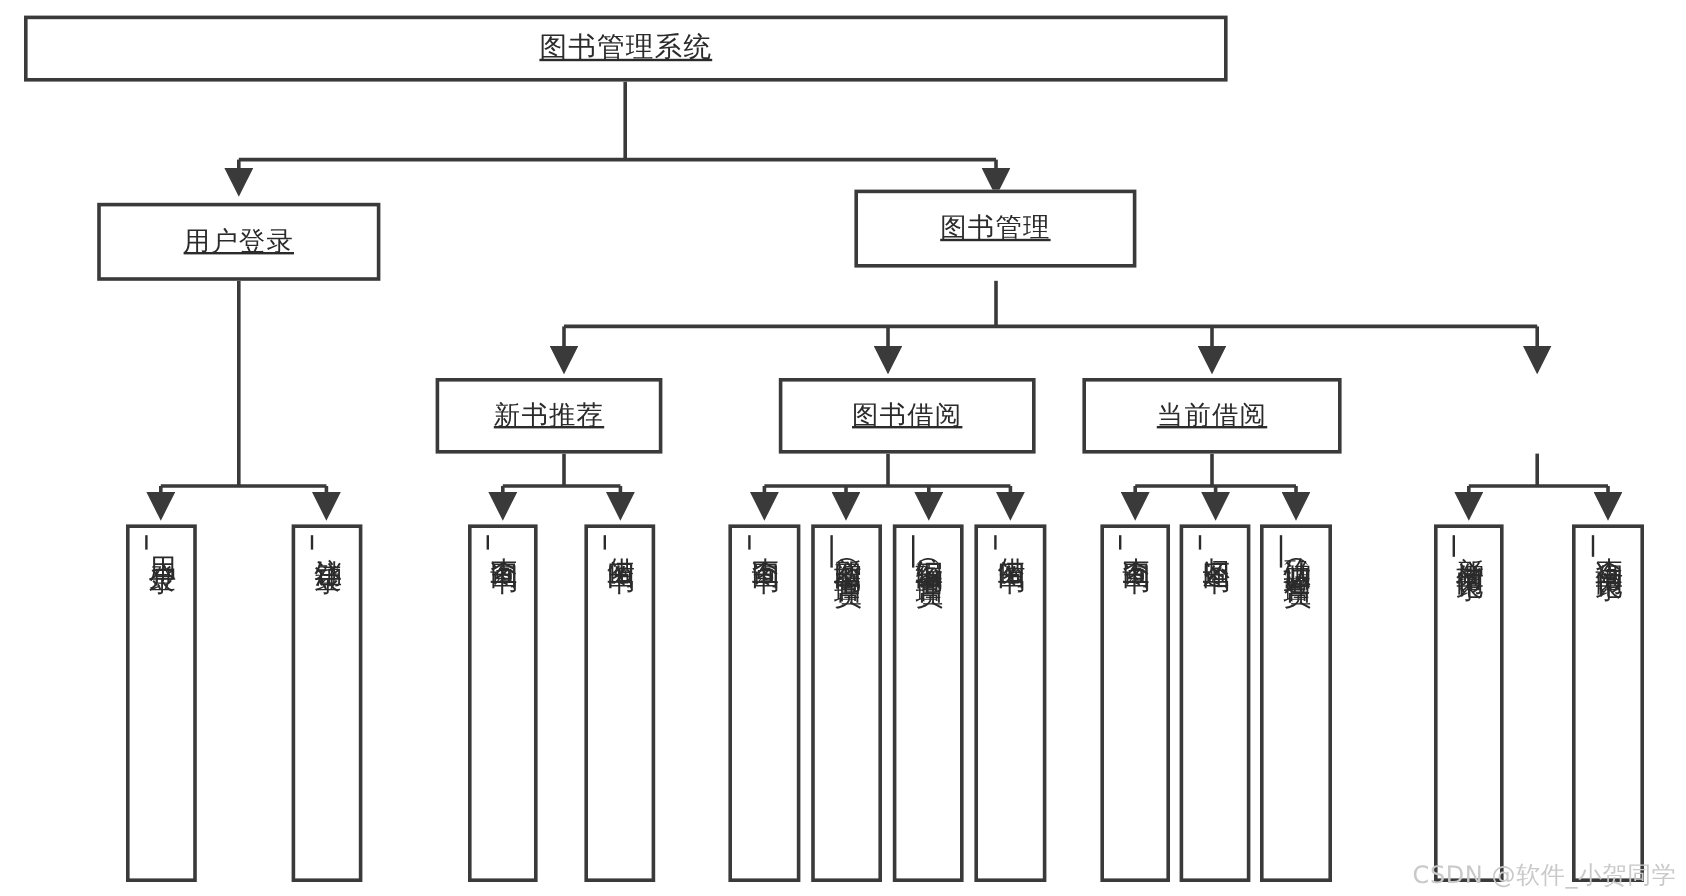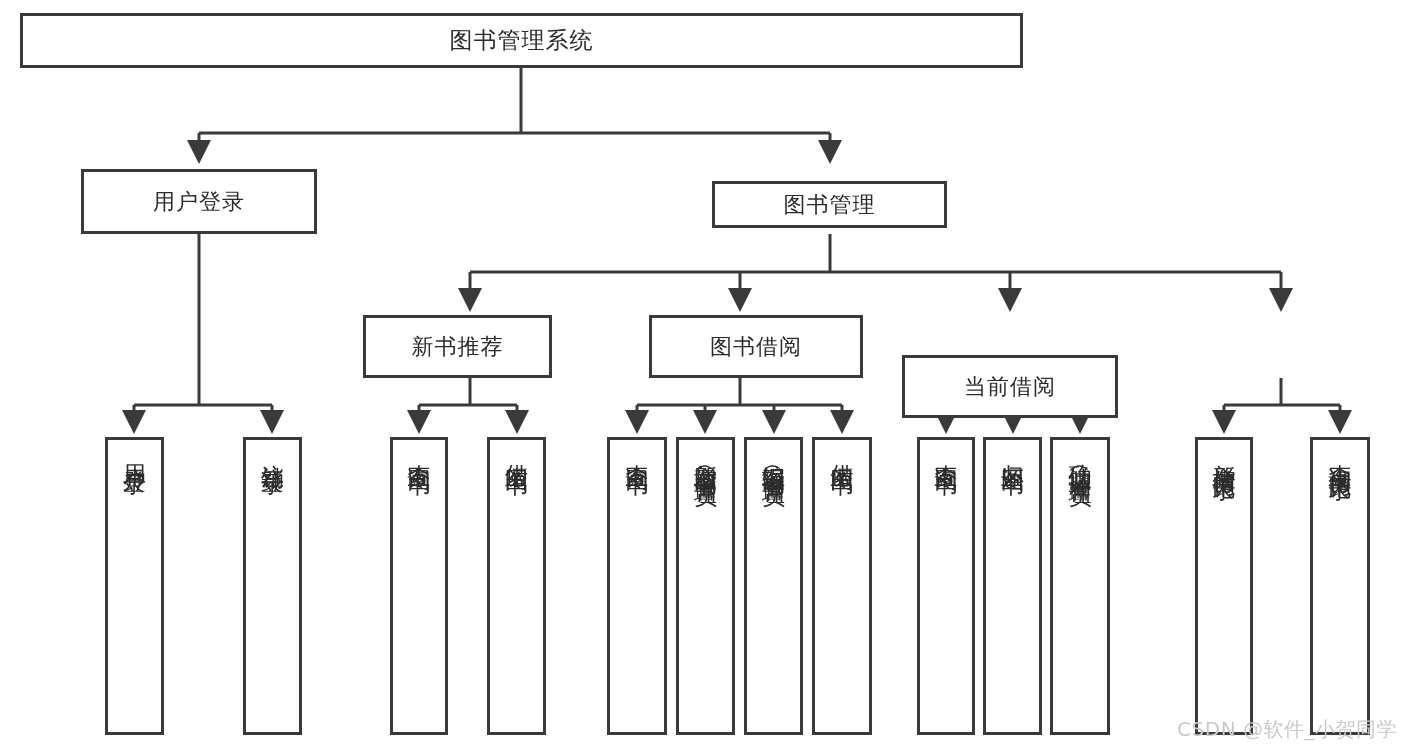--- a/index.html
+++ b/index.html
@@ -27,20 +27,21 @@
   }
   .node {
     position: absolute;
     box-sizing: border-box;
     background: #ffffff;
     border: 3px solid #3a3a3a;
     display: flex;
     align-items: center;
     justify-content: center;
     color: #2b2b2b;
+    text-decoration: underline;
   }
   .node .label {
     font-size: 22px;
     line-height: 1.15;
     letter-spacing: 1px;
     white-space: nowrap;
   }
   .node.root .label { font-size: 23px; }
   .node.vertical {
     align-items: flex-start;
@@ -122,31 +123,31 @@
     </g>
   </svg>
 
   <div class="node root" style="left:20px; top:13px; width:1003px; height:55px;">
     <span class="label">图书管理系统</span>
   </div>
 
   <div class="node" style="left:81px; top:169px; width:236px; height:65px;">
     <span class="label">用户登录</span>
   </div>
-  <div class="node" style="left:712px; top:181px; width:235px; height:47px;">
+  <div class="node" style="left:712px; top:158px; width:235px; height:65px;">
     <span class="label">图书管理</span>
   </div>
 
   <div class="node" style="left:363px; top:315px; width:189px; height:63px;">
     <span class="label">新书推荐</span>
   </div>
   <div class="node" style="left:633px; top:315px; width:214px; height:63px;margin-left:16px;">
     <span class="label">图书借阅</span>
   </div>
-  <div class="node" style="left:902px; top:315px; width:216px; height:63px;margin-top:40px;">
+  <div class="node" style="left:902px; top:315px; width:216px; height:63px;">
     <span class="label">当前借阅</span>
   </div>
 
   <div class="node vertical" style="left:105px; top:437px; width:59px; height:298px;">
     <span class="label">用户登录</span>
   </div>
   <div class="node vertical" style="left:243px; top:437px; width:59px; height:298px;">
     <span class="label">注销登录</span>
   </div>
 

